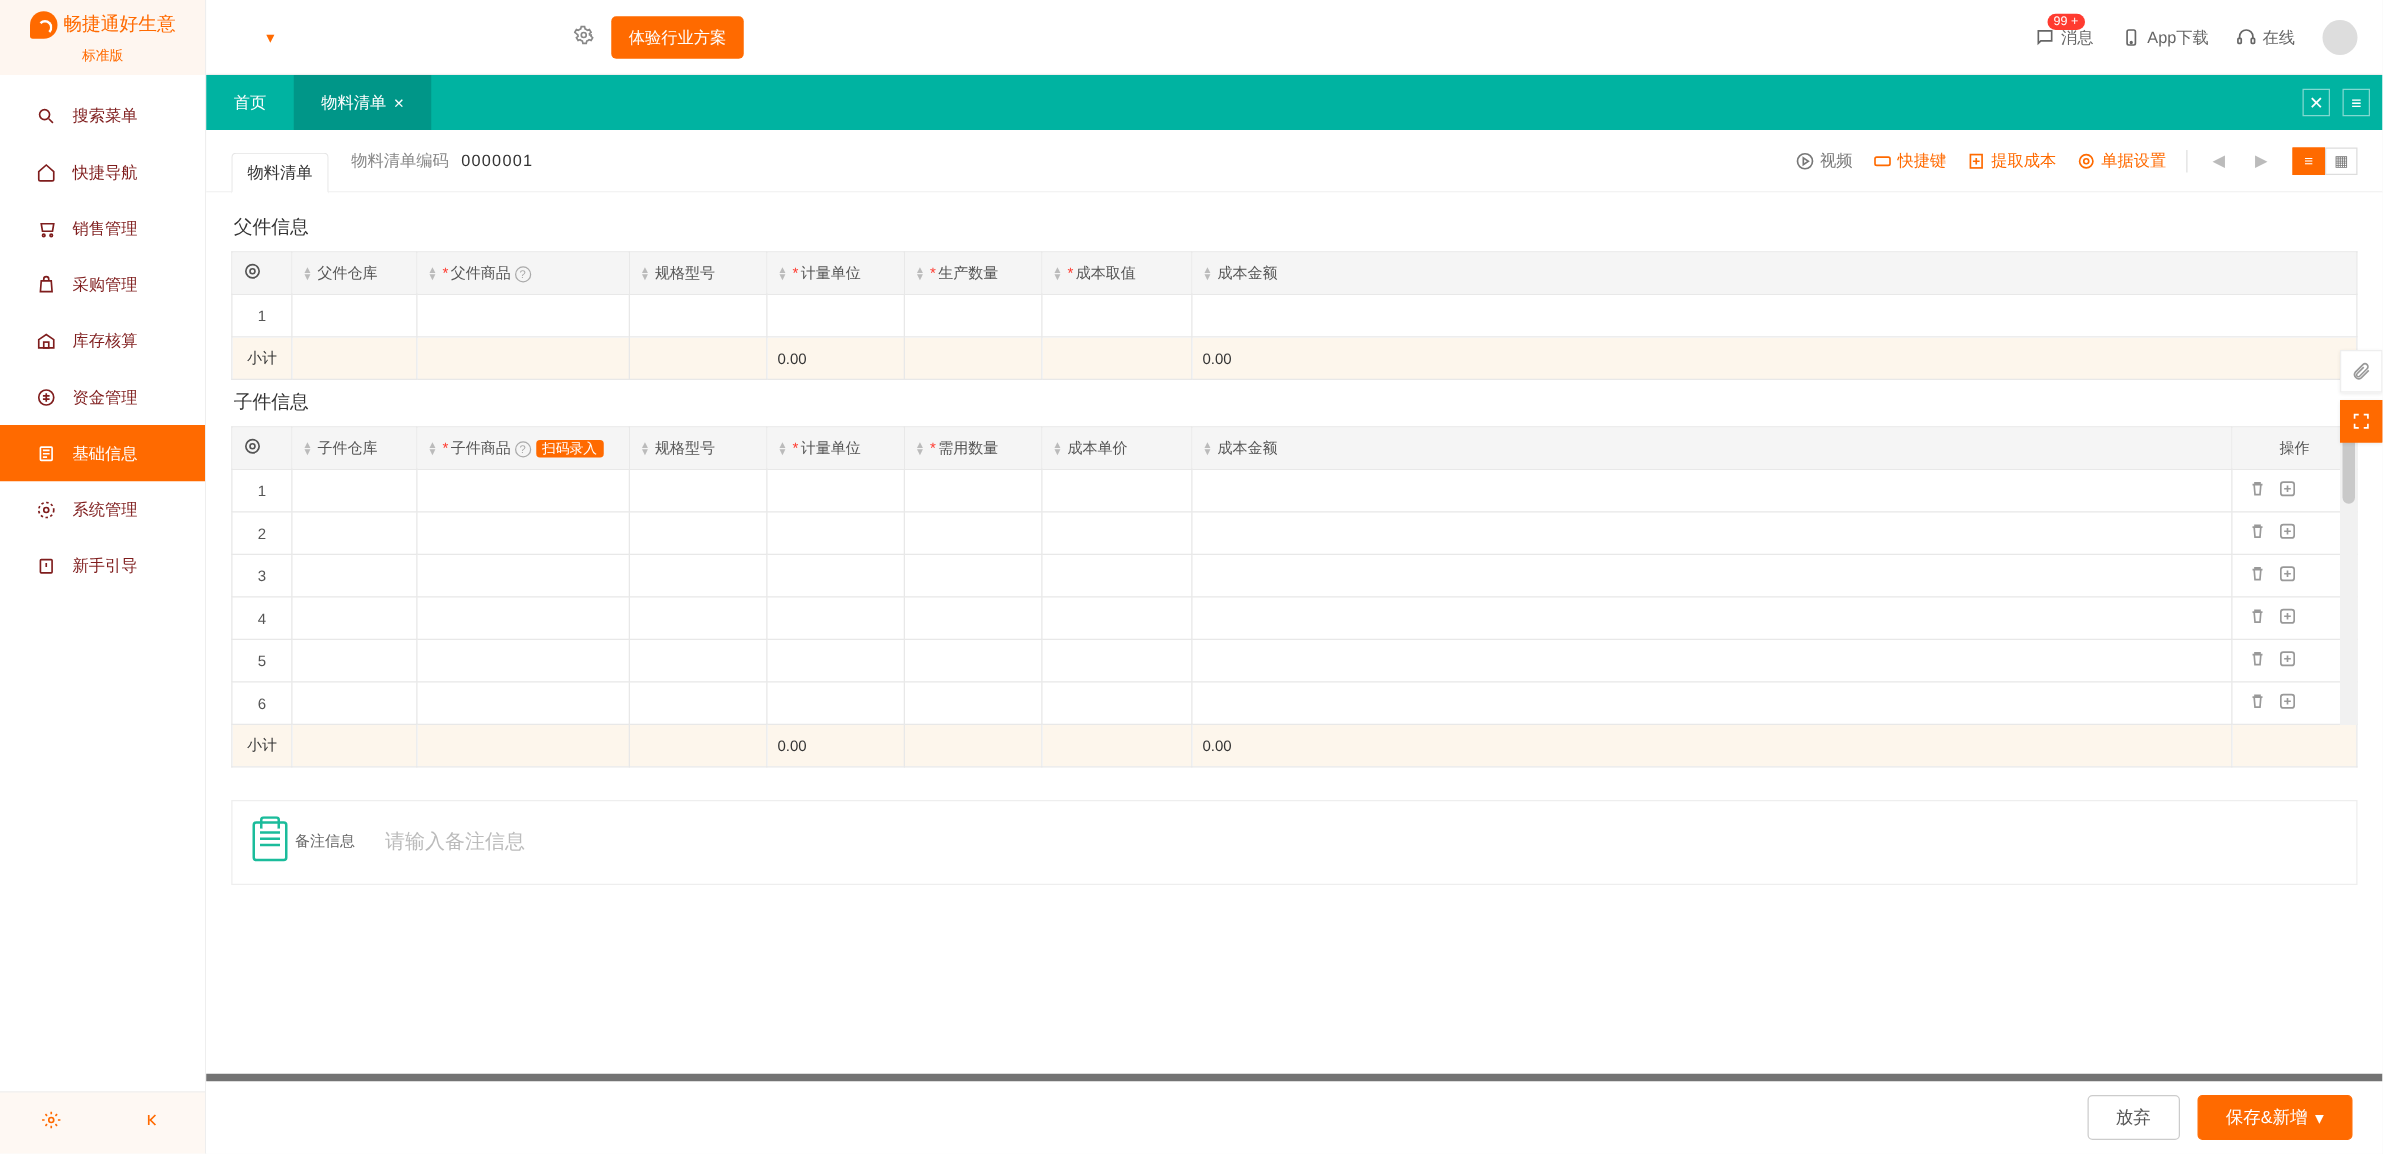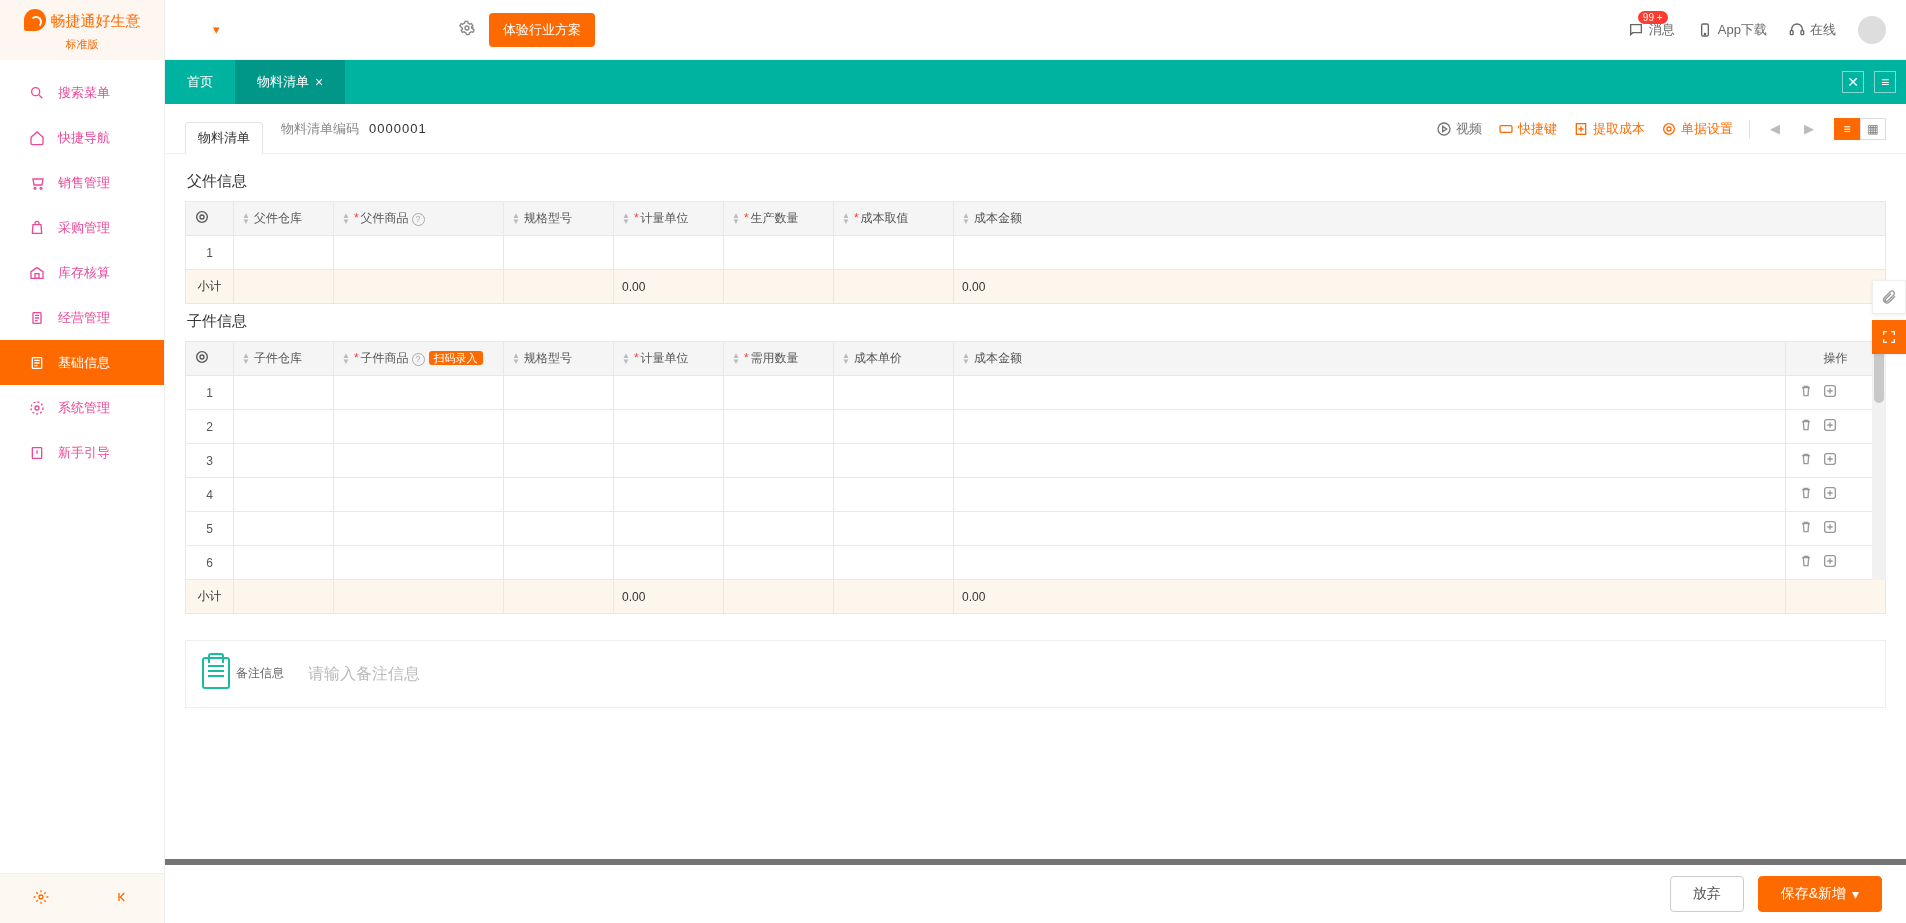--- a/index.html
+++ b/index.html
@@ -2,27 +2,27 @@
 <html><head>
 <meta charset="utf-8">
 <style>
 * { box-sizing: border-box; margin: 0; padding: 0; }
 body { font-family: "Microsoft YaHei", Arial, sans-serif; font-size: 13px; color: #333; background: #f5f5f5; overflow: hidden; }
 .app { display: flex; height: 923px; width: 1906px; }
 
 
 .sidebar { width: 165px; background: #fff; display: flex; flex-direction: column; border-right: 1px solid #eee; }
 .logo-area { height: 60px; display: flex; flex-direction: column; align-items: center; justify-content: center; background: #fef6f0; }
-.logo-row { display: flex; align-items: flex-end; gap: 5px; }
+.logo-row { display: flex; align-items: center; gap: 5px; }
 .logo-mark { width: 22px; height: 22px; background: #ff6a00; border-radius: 50% 50% 50% 10%; position: relative; }
 .logo-mark::before { content:""; position:absolute; width:8px; height:8px; border:2px solid #fff; border-radius:50%; top:7px; left:6px; border-bottom-color:transparent; border-left-color:transparent; }
 .logo-text { color: #ff6a00; font-size: 15px; font-weight: 500; }
 .logo-sub { color: #ff6a00; font-size: 11px; margin-top: 6px; }
 .nav { flex: 1; padding-top: 10px; }
-.nav-item { display: flex; align-items: center; gap: 12px; height: 45px; padding-left: 28px; cursor: pointer; color: #ec4899; }
+.nav-item { display: flex; align-items: center; gap: 12px; height: 45px; padding-left: 28px; cursor: pointer; color: #7f1d1d; }
 .nav-item.active { background: #ff6a00; color: #fff; }
 .nav-icon { width: 18px; height: 18px; display:inline-flex; align-items:center; justify-content:center; }
 .sidebar-footer { height: 50px; display: flex; align-items: center; justify-content: space-around; border-top: 1px solid #f0f0f0; background:#fef8f3; }
 .sidebar-footer .fbtn { color: #ff6a00; cursor: pointer; font-size:16px; }
 
 
 .main { flex: 1; display: flex; flex-direction: column; background: #fff; position: relative; }
 
 
 .topbar { height: 60px; display: flex; align-items: center; padding: 0 20px; border-bottom: 1px solid #eee; }
@@ -160,25 +160,25 @@
           <svg class="ic-svg" viewBox="0 0 24 24" fill="none" stroke="currentColor" stroke-width="2">
               <path d="M3 10l9-6 9 6v10H3z"></path>
               <rect x="9" y="13" width="6" height="7"></rect>
             </svg>
         </span>
         <span>库存核算</span>
       </div>
       <div class="nav-item">
         <span class="nav-icon">
           <svg class="ic-svg" viewBox="0 0 24 24" fill="none" stroke="currentColor" stroke-width="2">
-              <rect x="6" y="4" width="12" height="16" rx="1"></rect>
-              <path d="M9 8h6M9 12h6M9 16h4"></path>
-            </svg>
-        </span>
-        <span>经营管理</span>
+              <circle cx="12" cy="12" r="9"></circle>
+              <path d="M12 7v10M8 10h8M8 14h8"></path>
+            </svg>
+        </span>
+        <span>资金管理</span>
       </div>
       <div class="nav-item active">
         <span class="nav-icon">
           <svg class="ic-svg" viewBox="0 0 24 24" fill="none" stroke="currentColor" stroke-width="2">
               <rect x="5" y="4" width="14" height="16" rx="1"></rect>
               <path d="M8 8h8M8 12h8M8 16h5"></path>
             </svg>
         </span>
         <span>基础信息</span>
       </div>

